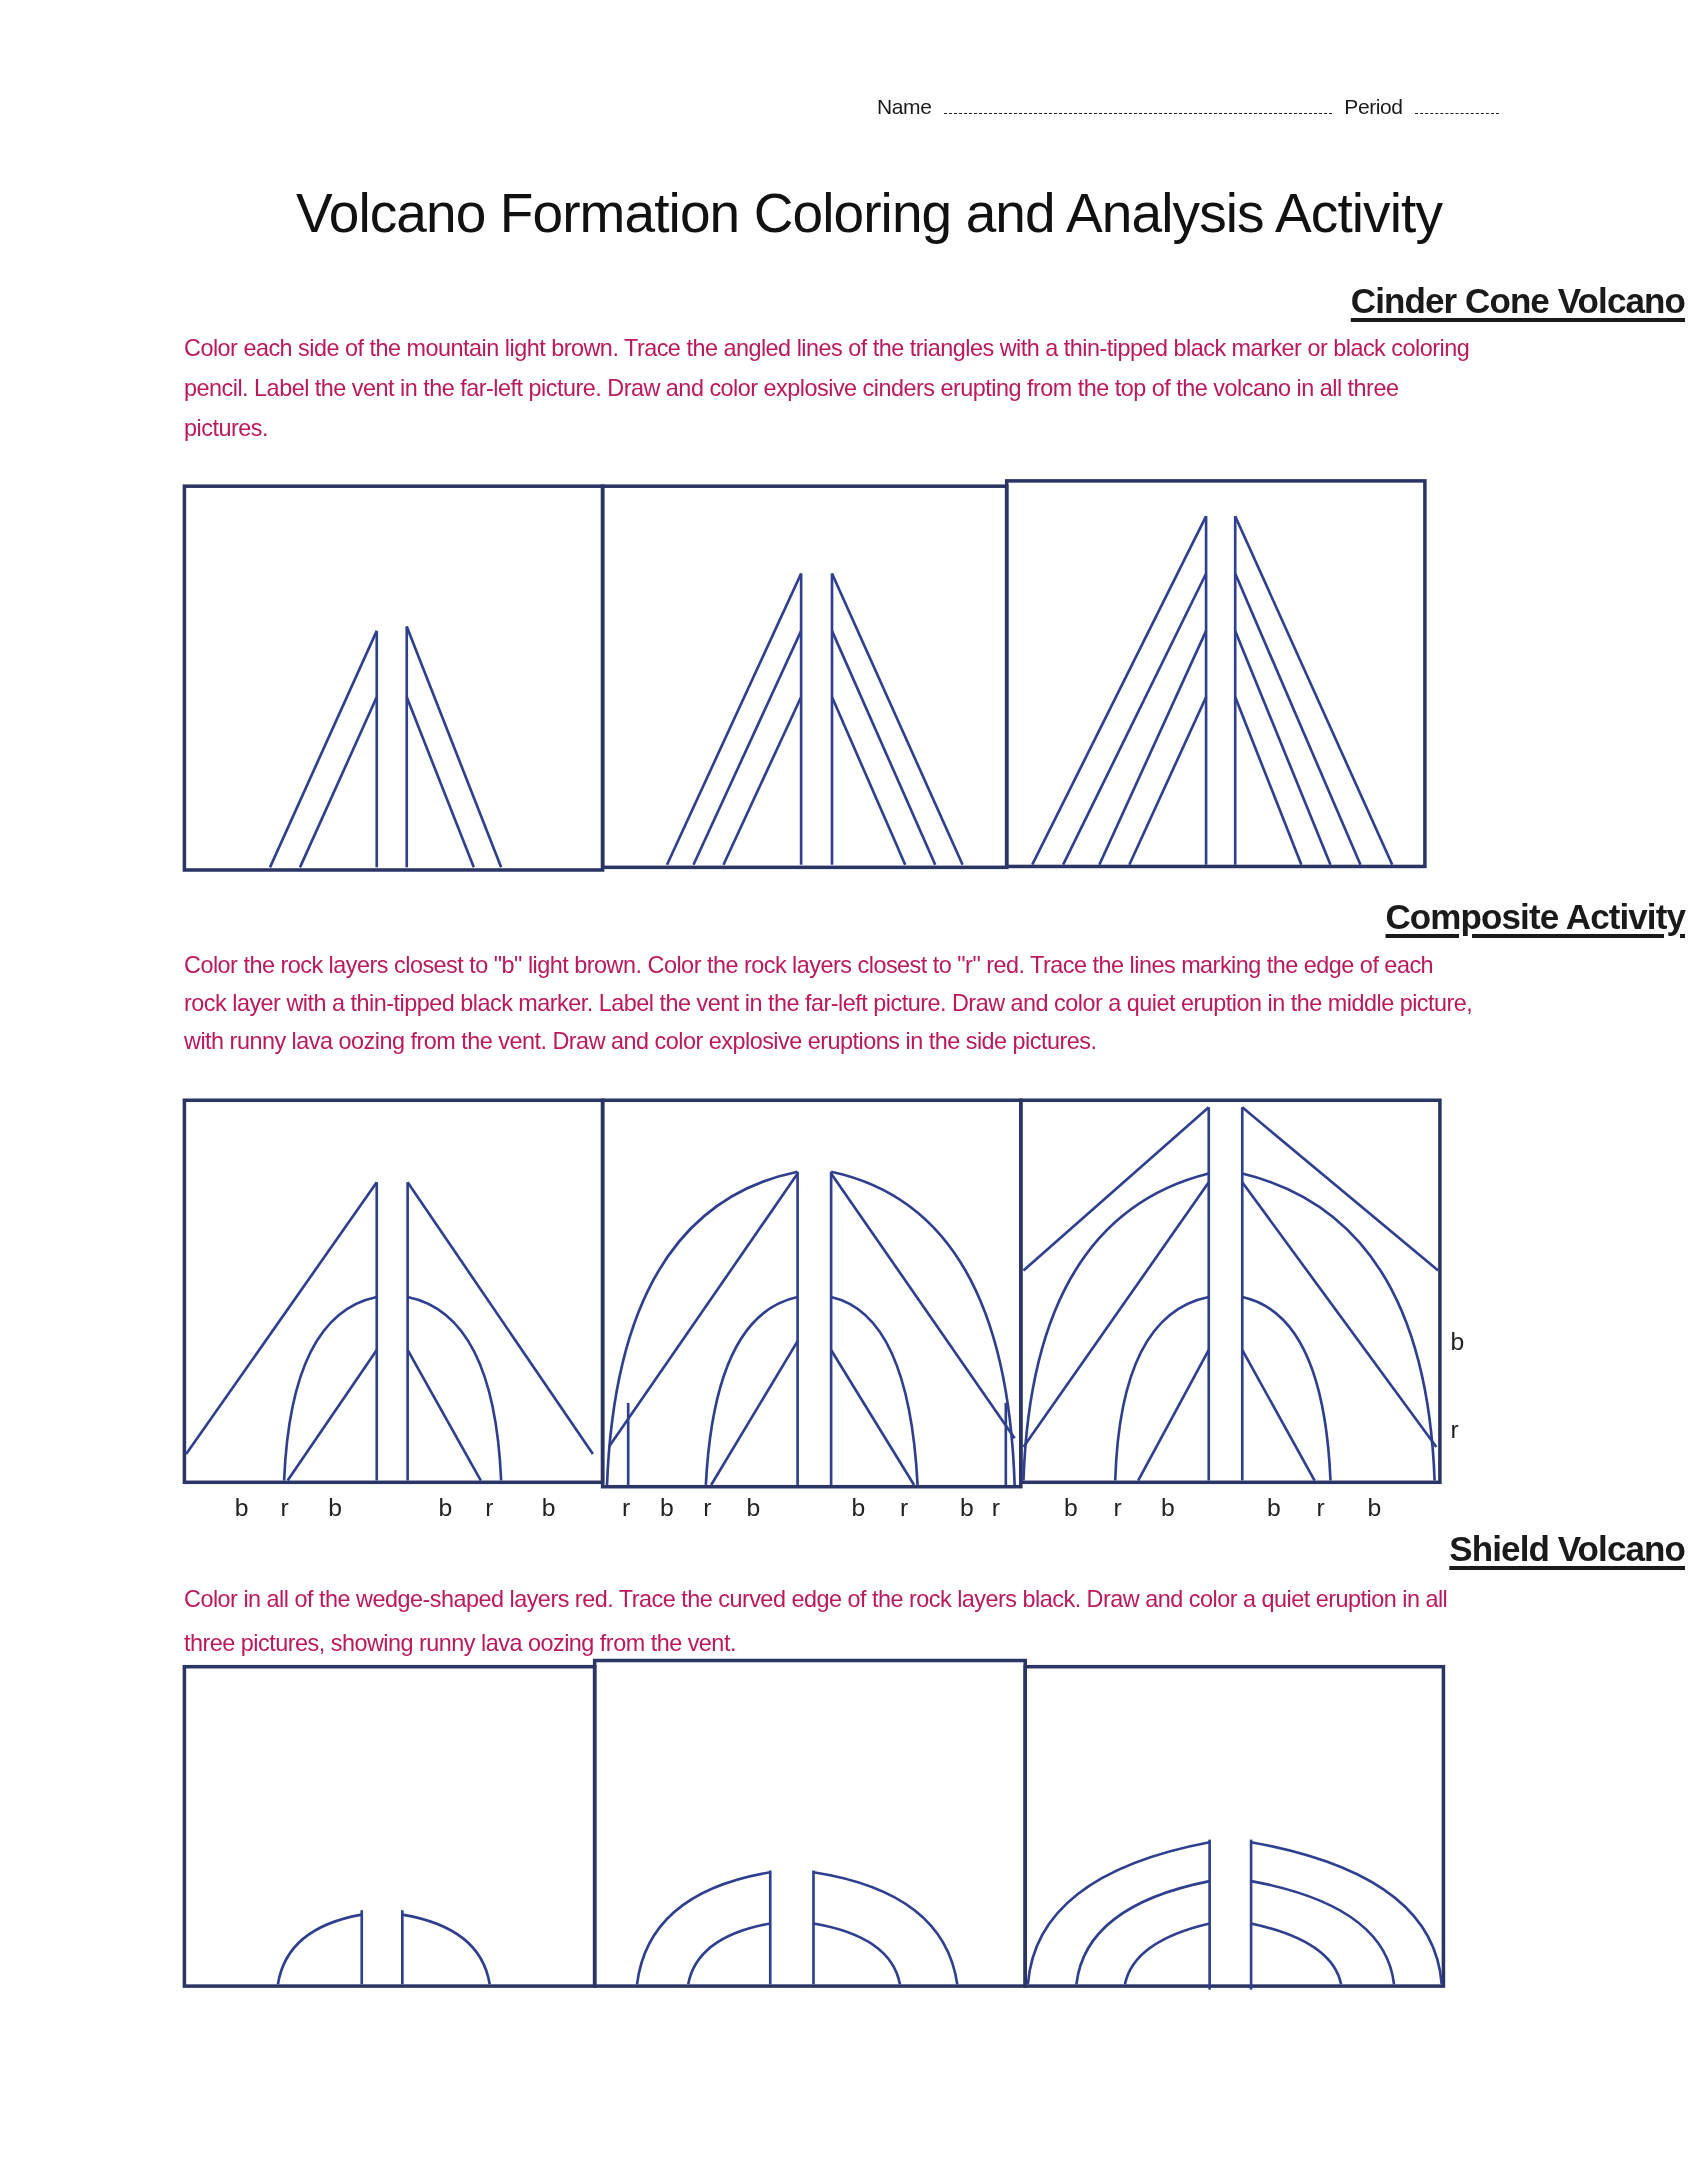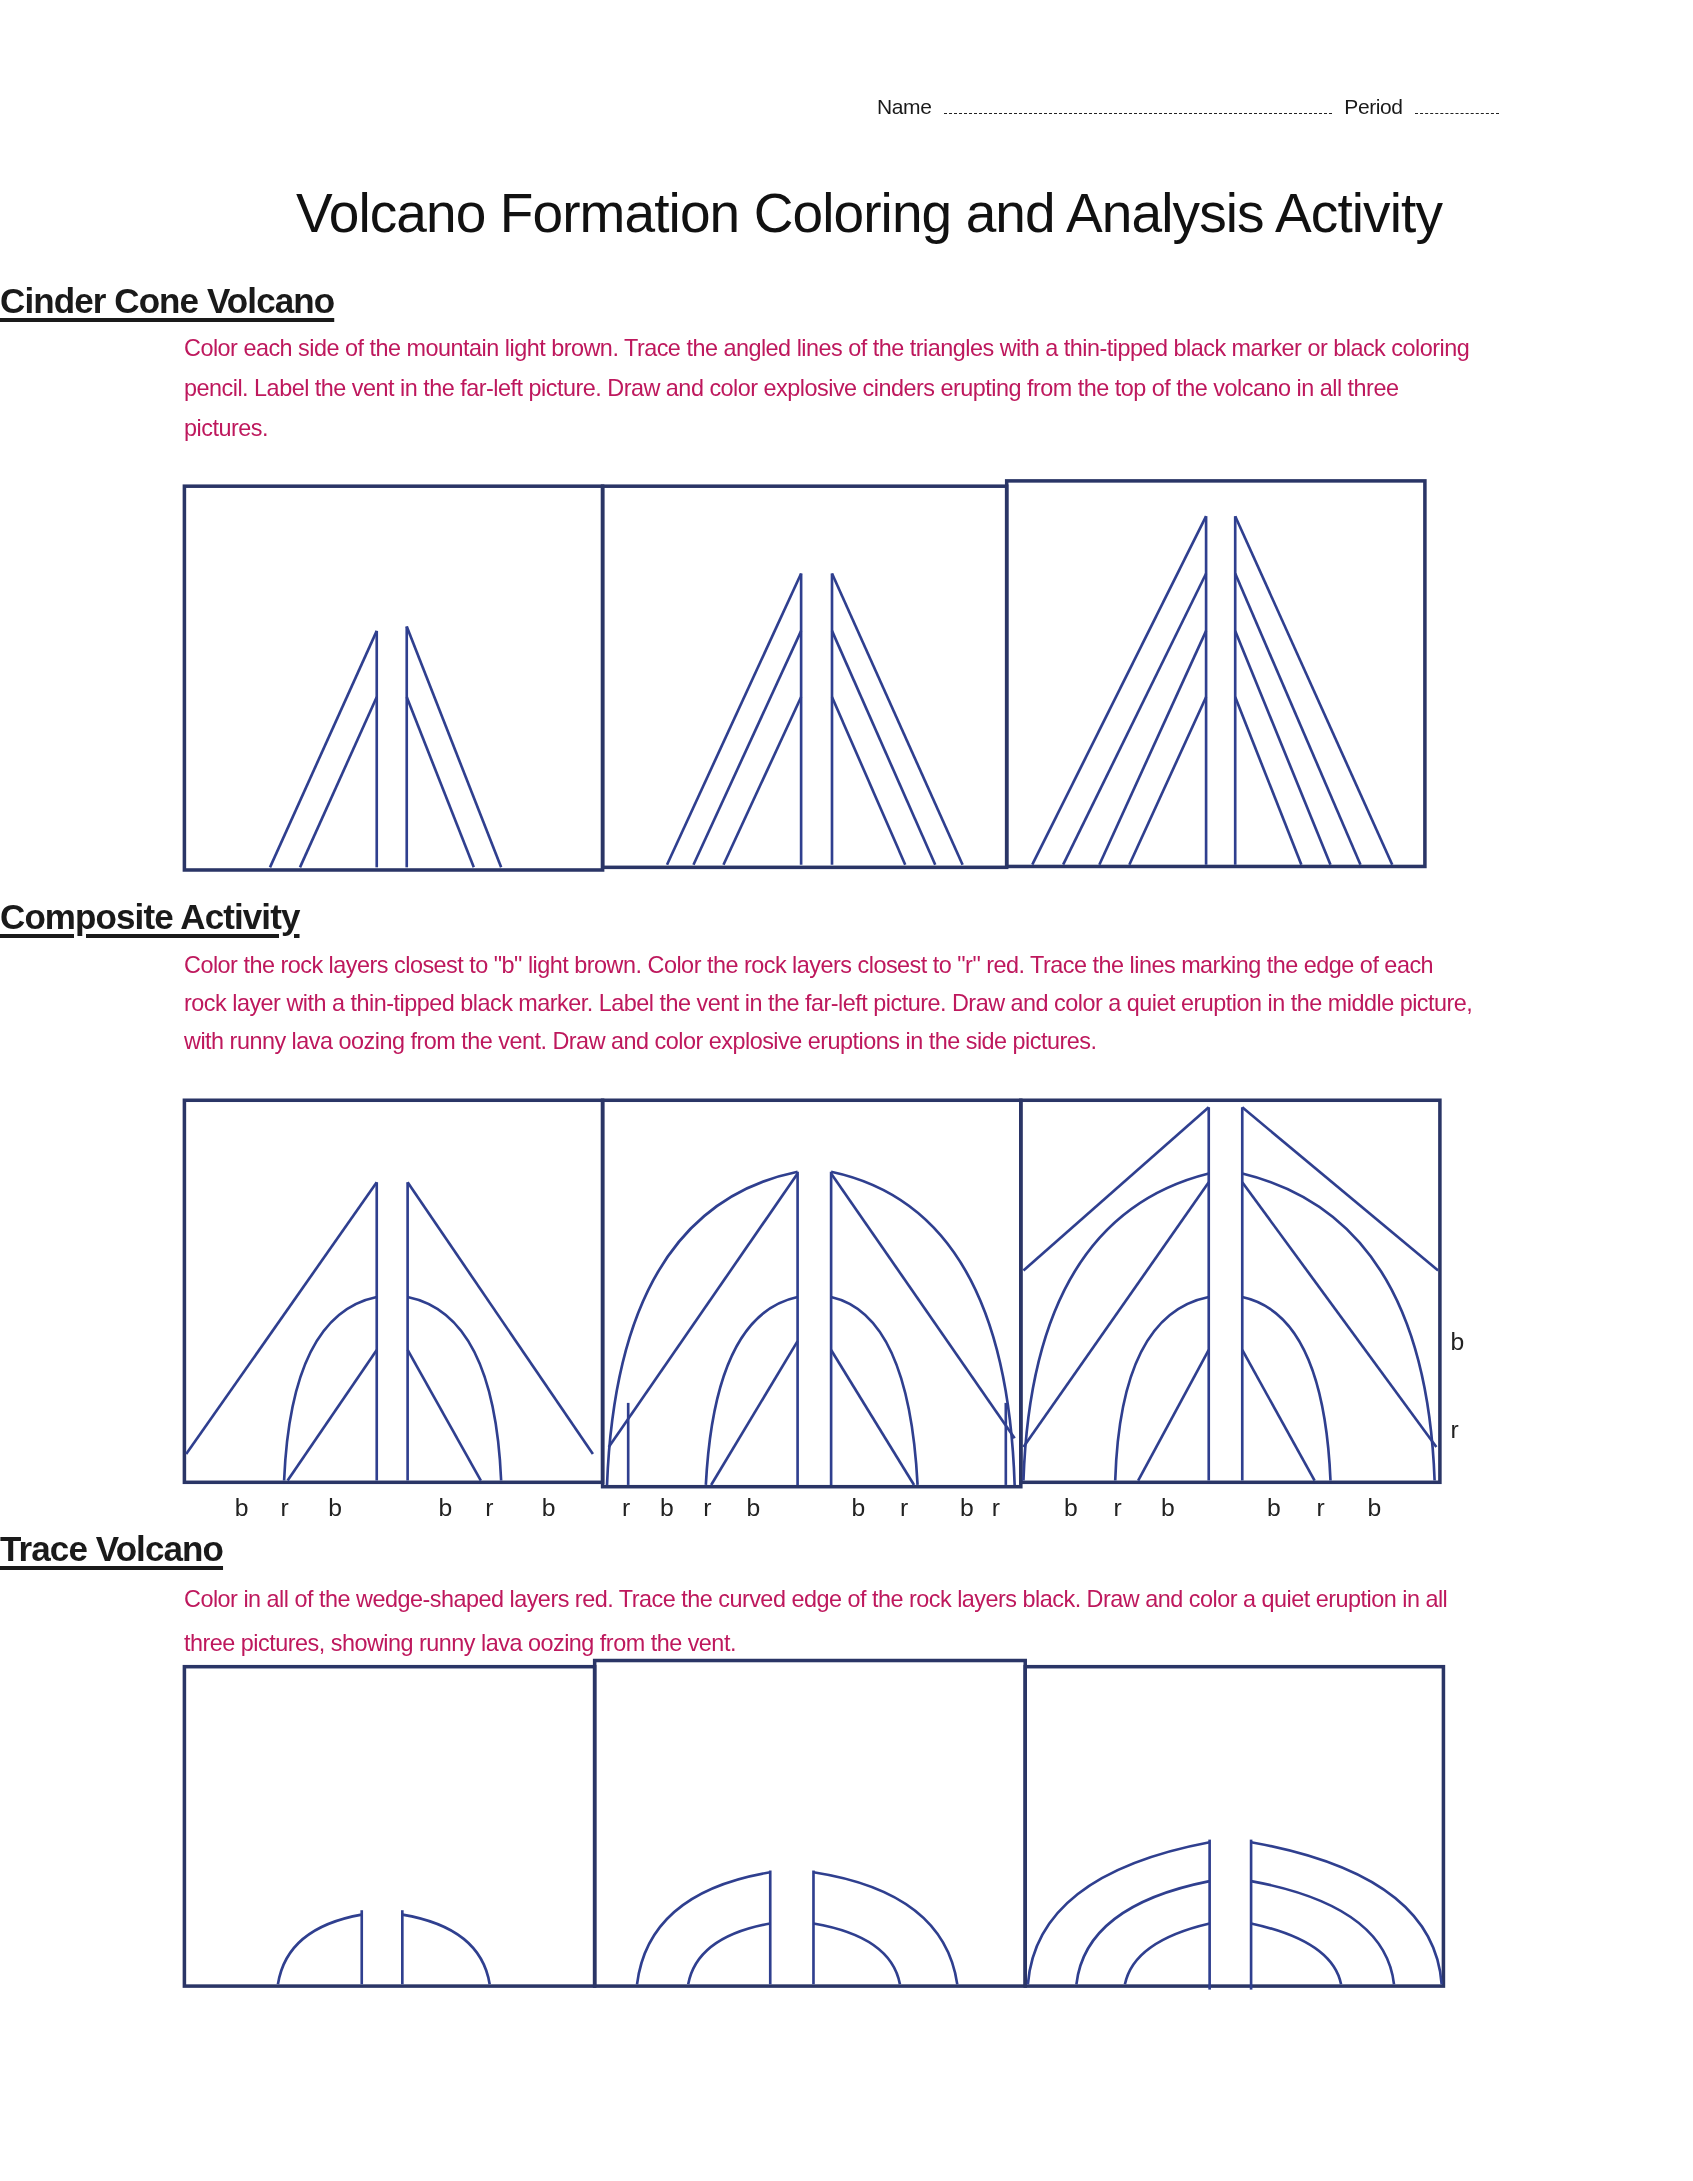--- a/index.html
+++ b/index.html
@@ -3,21 +3,21 @@
 <meta charset="utf-8">
 <style>
   html, body { margin:0; padding:0; background:#ffffff; }
   body { width:1694px; height:2182px; position:relative; overflow:hidden;
          font-family:"Liberation Sans", "DejaVu Sans", sans-serif; color:#1a1a1a; }
   .abs { position:absolute; }
   .namebar { left:877px; top:95px; font-size:21px; white-space:nowrap; letter-spacing:-0.4px; }
   .namebar .blank { display:inline-block; border-bottom:1.8px dashed #222; vertical-align:baseline; height:1.8px; margin:0 7px; }
   .title { left:0; width:1738px; top:181px; text-align:center; font-size:55px; letter-spacing:-0.9px; color:#111; }
   .section-title { font-size:35px; font-weight:bold; text-decoration:underline; text-decoration-thickness:3.5px;
-                   text-underline-offset:5.3px; text-align:left; left:0; width:1685px; letter-spacing:-0.9px; }
+                   text-underline-offset:5.3px; text-align:right; left:0; width:1685px; letter-spacing:-0.9px; }
   .instr { left:184px; width:1297px; font-size:23.4px; line-height:40px; letter-spacing:-0.5px; color:#be185d; }
   svg.panels { position:absolute; left:0; top:0; }
 </style>
 </head>
 <body>
 
 <div class="abs namebar">
   <span>Name</span>
   <span class="blank" style="width:388px"></span>
   <span>Period</span>
@@ -25,21 +25,21 @@
 </div>
 
 <div class="abs title">Volcano Formation Coloring and Analysis Activity</div>
 
 <div class="abs section-title" style="top:281px">Cinder Cone Volcano</div>
 <div class="abs instr" style="top:328px">Color each side of the mountain light brown. Trace the angled lines of the triangles with a thin-tipped black marker or black coloring pencil. Label the vent in the far-left picture. Draw and color explosive cinders erupting from the top of the volcano in all three pictures.</div>
 
 <div class="abs section-title" style="top:897px">Composite Activity</div>
 <div class="abs instr" style="top:946px;line-height:38px">Color the rock layers closest to "b" light brown. Color the rock layers closest to "r" red. Trace the lines marking the edge of each rock layer with a thin-tipped black marker. Label the vent in the far-left picture. Draw and color a quiet eruption in the middle picture, with runny lava oozing from the vent. Draw and color explosive eruptions in the side pictures.</div>
 
-<div class="abs section-title" style="top:1529px">Trace Volcano</div>
+<div class="abs section-title" style="top:1529px">Shield Volcano</div>
 <div class="abs instr" style="top:1577px;line-height:44px">Color in all of the wedge-shaped layers red. Trace the curved edge of the rock layers black. Draw and color a quiet eruption in all three pictures, showing runny lava oozing from the vent.</div>
 
 <svg class="panels" width="1694" height="2182" viewBox="0 0 1920 2473">
   <g fill="none" stroke="#2f3f8f" stroke-width="3">
 
     <g>
       <rect x="209" y="551" width="474" height="435" stroke="#2a3566" stroke-width="4"></rect>
       <line x1="427" y1="715" x2="427" y2="983"></line>
       <line x1="461" y1="710" x2="461" y2="983"></line>
       <line x1="427" y1="715" x2="306" y2="983"></line>

